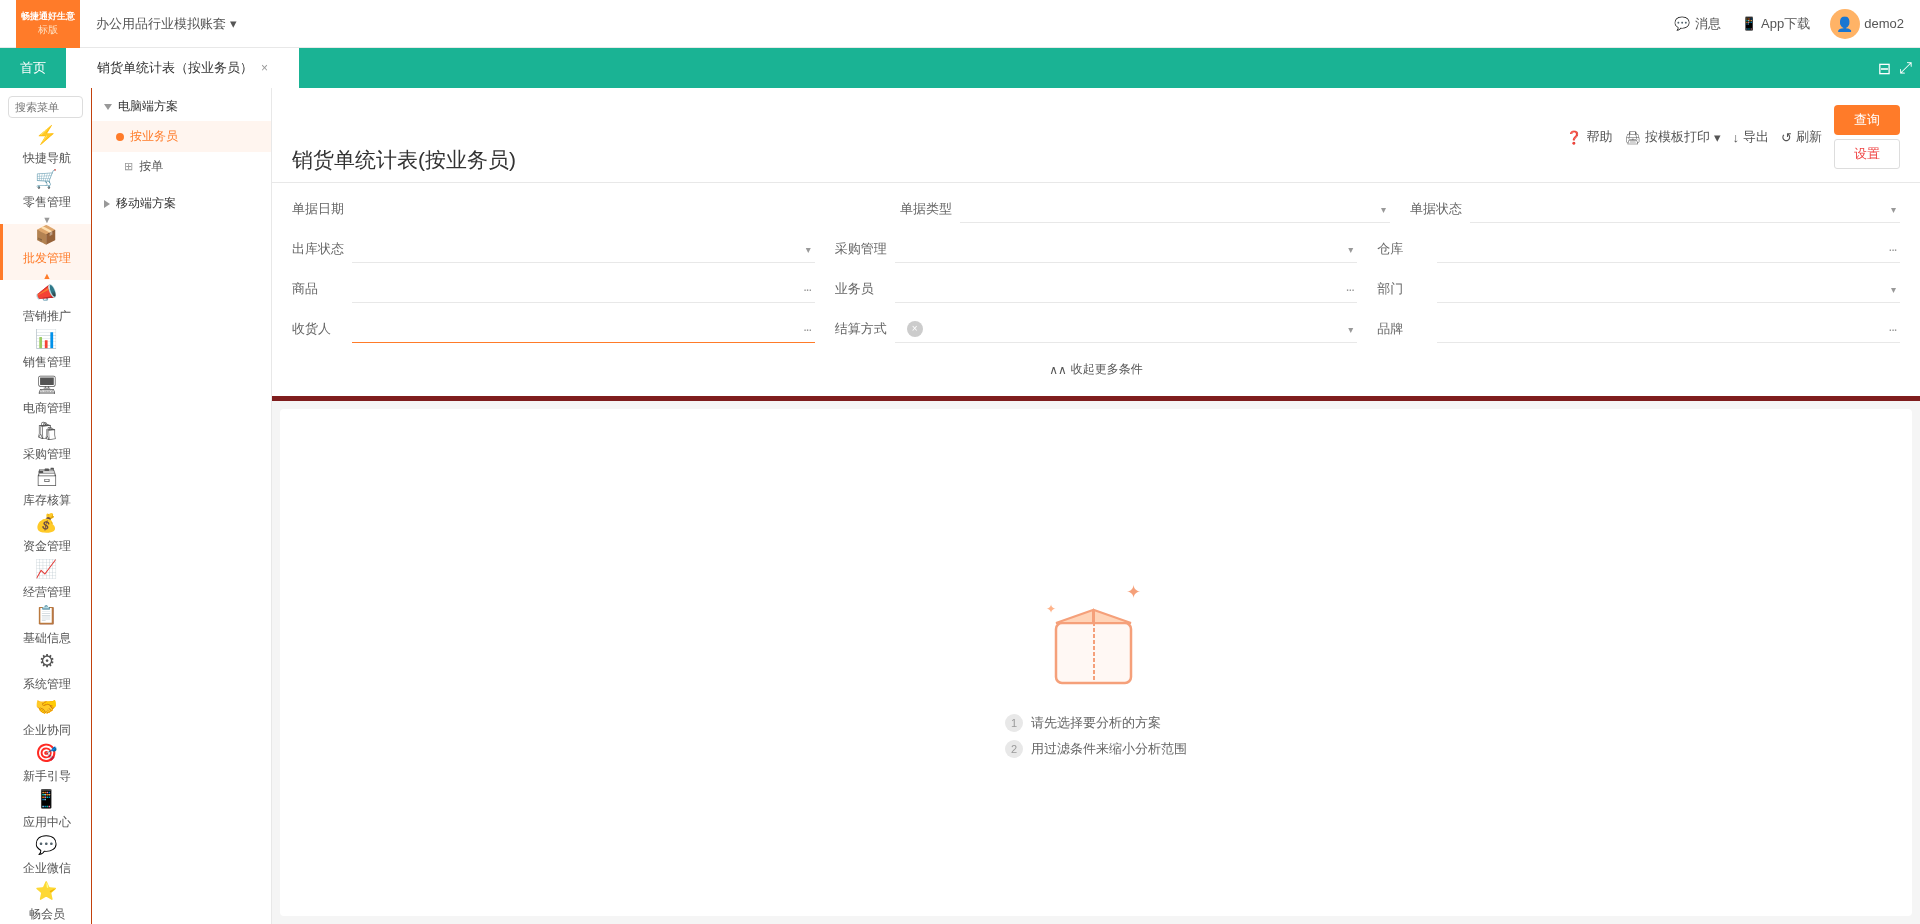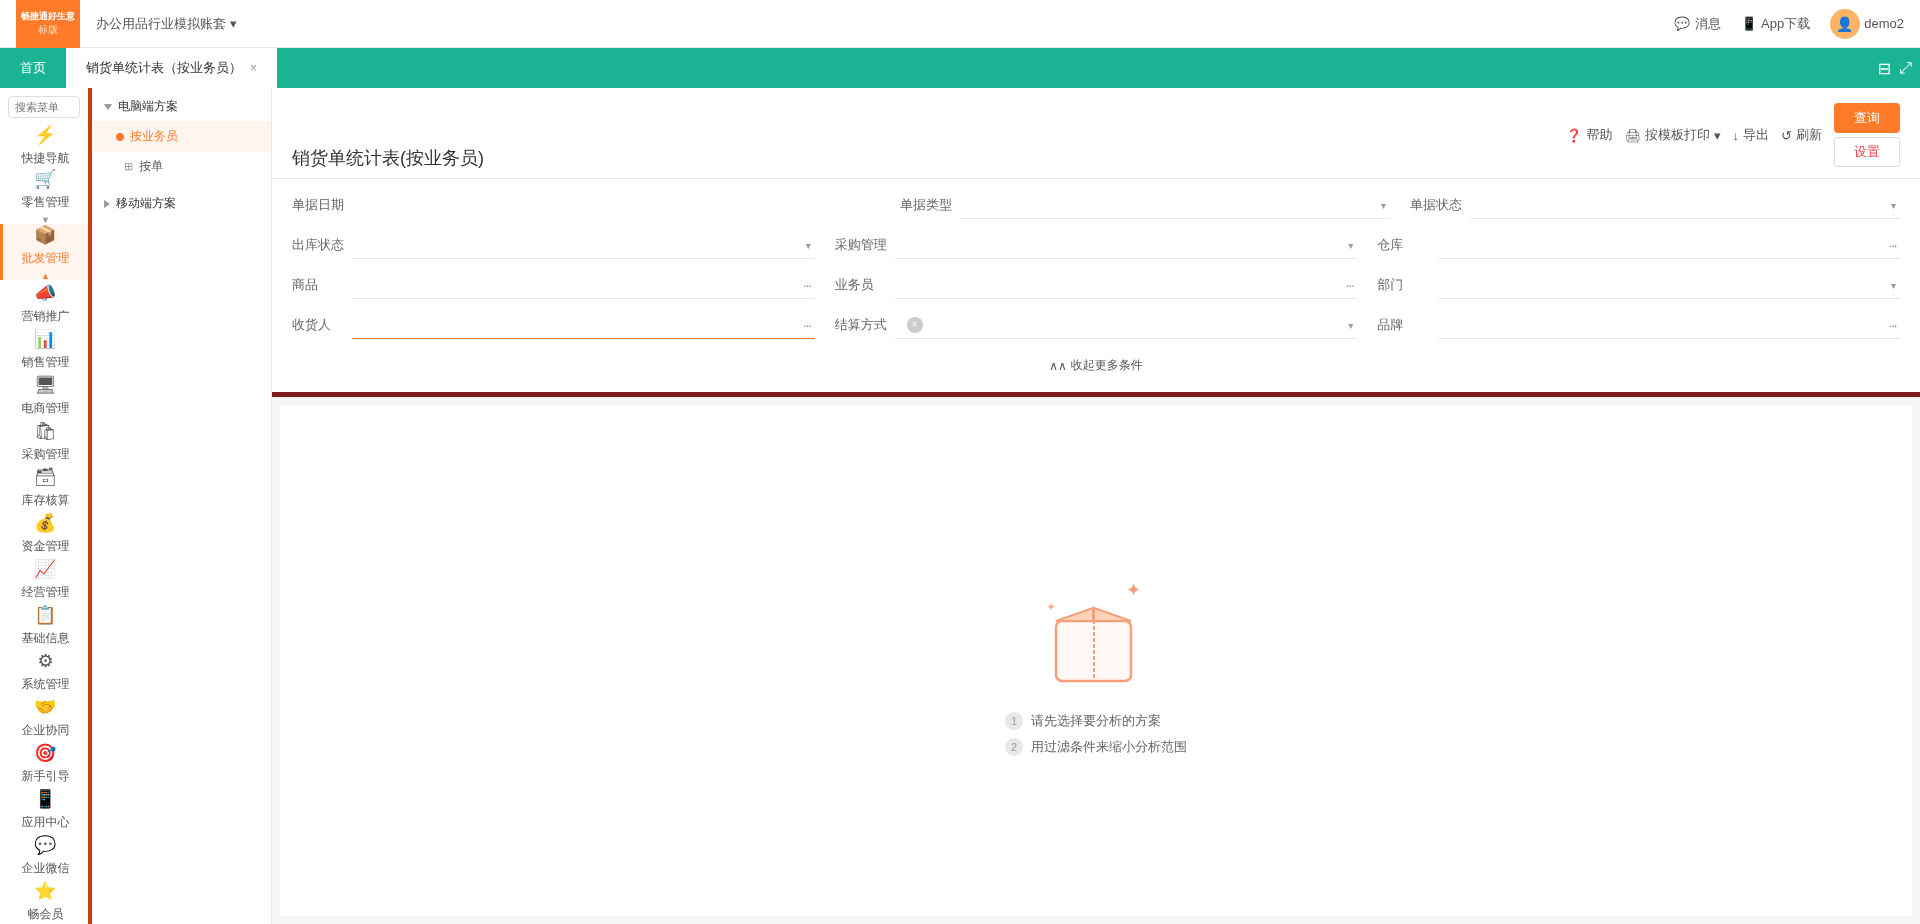--- a/index.html
+++ b/index.html
@@ -11,30 +11,30 @@
     .logo-box { width: 64px; height: 48px; background: #ff7b29; display: flex; align-items: center; justify-content: center; flex-direction: column; color: #fff; font-size: 10px; line-height: 1.3; text-align: center; }
     .logo-text { font-size: 9px; font-weight: bold; }
     .app-dropdown { display: flex; align-items: center; gap: 4px; color: #555; font-size: 13px; cursor: pointer; padding: 4px 8px; border-radius: 4px; }
     .topbar-right { display: flex; align-items: center; gap: 20px; color: #555; font-size: 13px; }
     .topbar-action { display: flex; align-items: center; gap: 4px; cursor: pointer; }
     .avatar { width: 30px; height: 30px; border-radius: 50%; background: #ffb366; display: flex; align-items: center; justify-content: center; color: #fff; font-size: 12px; overflow: hidden; }
 
     
     .tabbar { height: 40px; background: #1ab394; display: flex; align-items: center; padding: 0 0; }
     .tab-home { padding: 0 20px; height: 40px; display: flex; align-items: center; color: #fff; font-size: 13px; cursor: pointer; background: transparent; }
-    .tab-active { background: #fff; color: #333; height: 40px; display: flex; align-items: center; padding: 0 20px; gap: 8px; font-size: 13px; cursor: pointer; border-radius: 0; }
+    .tab-active { background: #fff; color: #333; height: 40px; display: flex; align-items: center; padding: 0 31px; gap: 8px; font-size: 13px; cursor: pointer; border-radius: 0; }
     .tab-close { color: #999; cursor: pointer; font-size: 12px; }
     .tab-expand { margin-left: auto; margin-right: 8px; display: flex; gap: 8px; color: #fff; }
     .tab-expand span { cursor: pointer; font-size: 16px; }
 
     
     .main-layout { display: flex; flex: 1; overflow: hidden; }
 
     
-    .sidebar { width: 92px; background: #fff; border-right: 4px solid #c2410c; display: flex; flex-direction: column; overflow-y: auto; }
+    .sidebar { width: 92px; background: #fff; border-right: 1px solid #c2410c; display: flex; flex-direction: column; overflow-y: auto; }
     .sidebar-item { height: 56px; display: flex; flex-direction: column; align-items: center; justify-content: center; cursor: pointer; color: #555; font-size: 12px; gap: 4px; border-left: 3px solid transparent; }
     .sidebar-item.active { background: #fff5ef; color: #ff7b29; border-left-color: #ff7b29; }
     .sidebar-icon { font-size: 18px; }
     .sidebar-search { padding: 8px 8px 4px; }
     .sidebar-search input { width: 100%; border: 1px solid #ddd; border-radius: 4px; padding: 4px 6px; font-size: 11px; outline: none; }
 
     
     .content-area { flex: 1; display: flex; overflow: hidden; background: #f5f5f5; }
 
     
@@ -51,21 +51,21 @@
     .scheme-item.active { color: #ff7b29; background: #fff5ef; }
     .scheme-item .dot { width: 8px; height: 8px; border-radius: 50%; background: #ff7b29; border: 2px solid #ff7b29; }
     .scheme-sub-item { display: flex; align-items: center; gap: 6px; padding: 6px 12px 6px 32px; font-size: 12px; color: #555; cursor: pointer; }
     .sub-icon { color: #999; font-size: 11px; }
 
     
     .right-panel { flex: 1; display: flex; flex-direction: column; overflow: hidden; }
 
     
     .page-header { background: #fff; padding: 12px 20px 8px; border-bottom: 1px solid #e8e8e8; display: flex; align-items: center; justify-content: space-between; }
-    .page-title { font-size: 18px; font-weight: 500; color: #333; margin-top: 46px; }
+    .page-title { font-size: 21px; font-weight: 500; color: #333; margin-top: 46px; }
     .page-actions { display: flex; align-items: center; gap: 12px; }
     .page-action-btn { display: flex; align-items: center; gap: 4px; color: #555; font-size: 13px; cursor: pointer; }
     .query-btn { background: #ff7b29; color: #fff; border: none; padding: 6px 20px; border-radius: 4px; cursor: pointer; font-size: 13px; }
     .settings-btn { border: 1px solid #ddd; color: #ef4444; padding: 5px 16px; border-radius: 3px; cursor: pointer; font-size: 13px; background: #fff; }
 
     
     .filter-area { background: #fff; padding: 12px 20px; border-bottom: 5px solid #7f1d1d; }
     .filter-row { display: flex; align-items: center; gap: 0; margin-bottom: 12px; }
     .filter-row:last-child { margin-bottom: 0; }
     .filter-item { display: flex; align-items: center; flex: 1; min-width: 0; }

